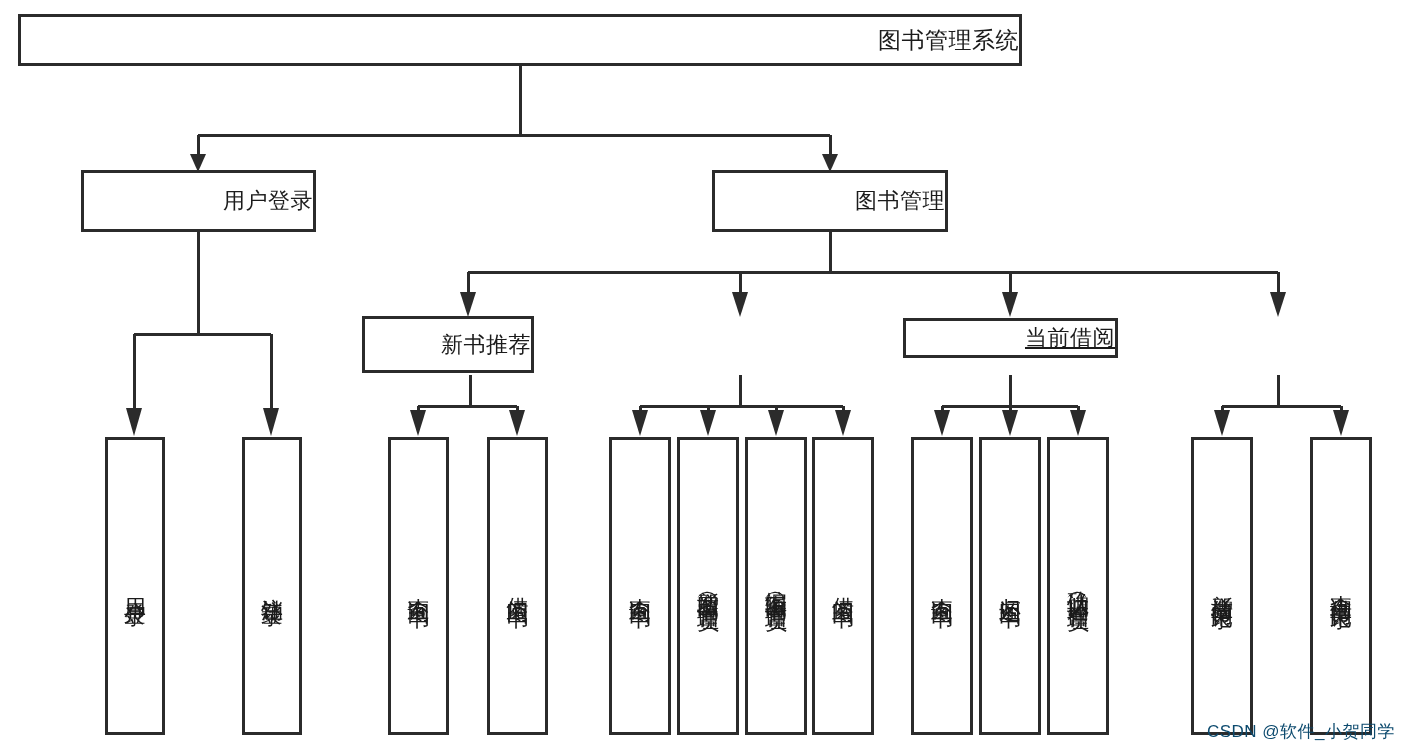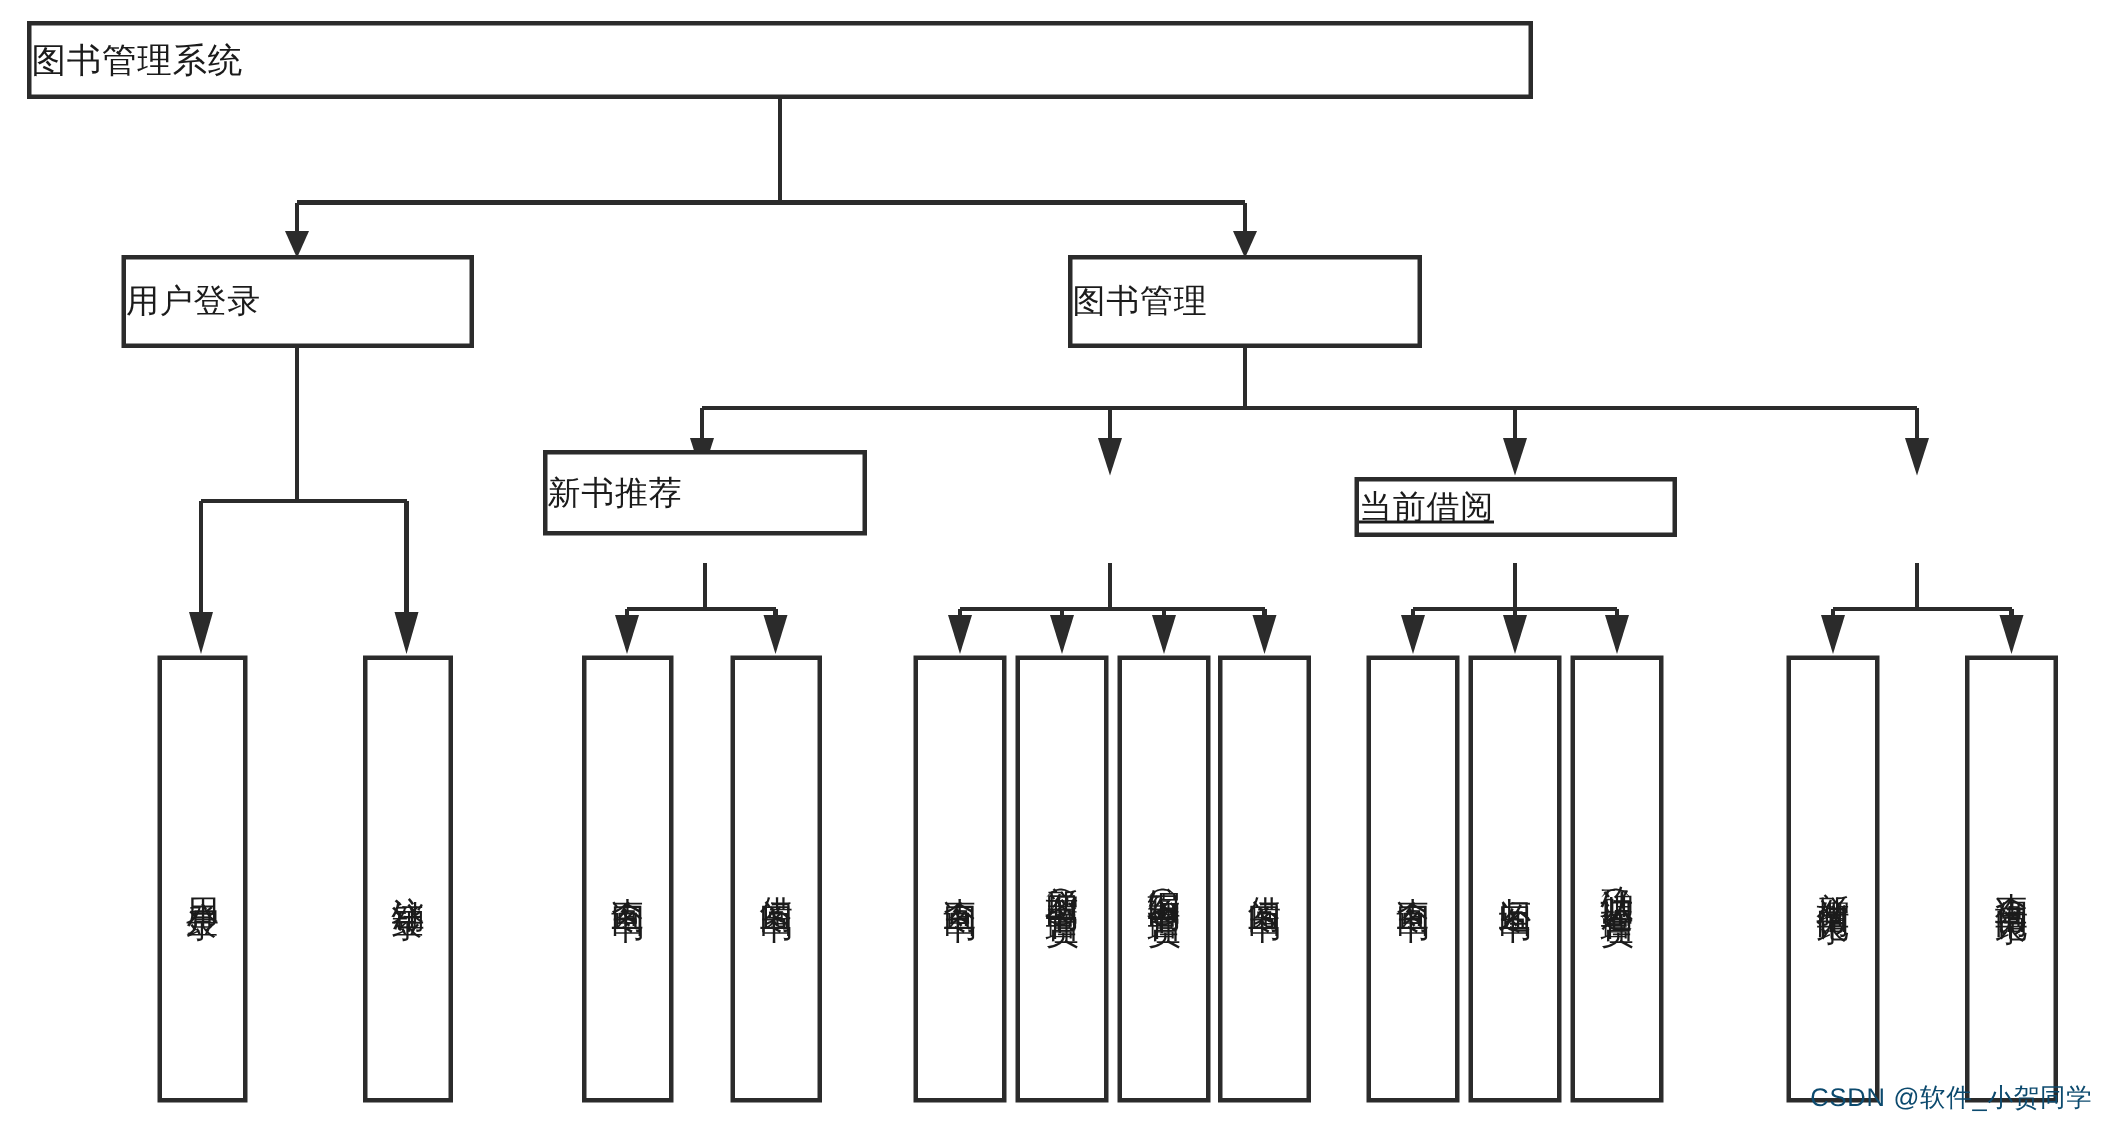--- a/index.html
+++ b/index.html
@@ -44,21 +44,21 @@
   }
 
   
   .node {
     position: absolute;
     box-sizing: border-box;
     background: #ffffff;
     border: 3px solid #2b2b2b;
     display: flex;
     align-items: center;
-    justify-content: flex-start;
+    justify-content: flex-end;
     z-index: 2;
   }
   .node .node-label {
     font-size: 22px;
     line-height: 1.25;
     color: #1b1b1b;
     letter-spacing: 0.5px;
     white-space: nowrap;
   }
 
@@ -167,21 +167,21 @@
   </div>
 
   <div class="node" style="left:81px; top:170px; width:235px; height:62px;">
     <span class="node-label">用户登录</span>
   </div>
 
   <div class="node" style="left:712px; top:170px; width:236px; height:62px;">
     <span class="node-label">图书管理</span>
   </div>
 
-  <div class="node" style="left:362px; top:300px; width:216px; height:57px;">
+  <div class="node" style="left:362px; top:316px; width:172px; height:57px;">
     <span class="node-label">新书推荐</span>
   </div>
 
 
   <div class="node" style="left:903px; top:318px; width:215px; height:40px;text-decoration:underline;">
     <span class="node-label">当前借阅</span>
   </div>
 
 
   <div class="node leaf" style="left:105px; top:437px; width:60px; height:298px;">

